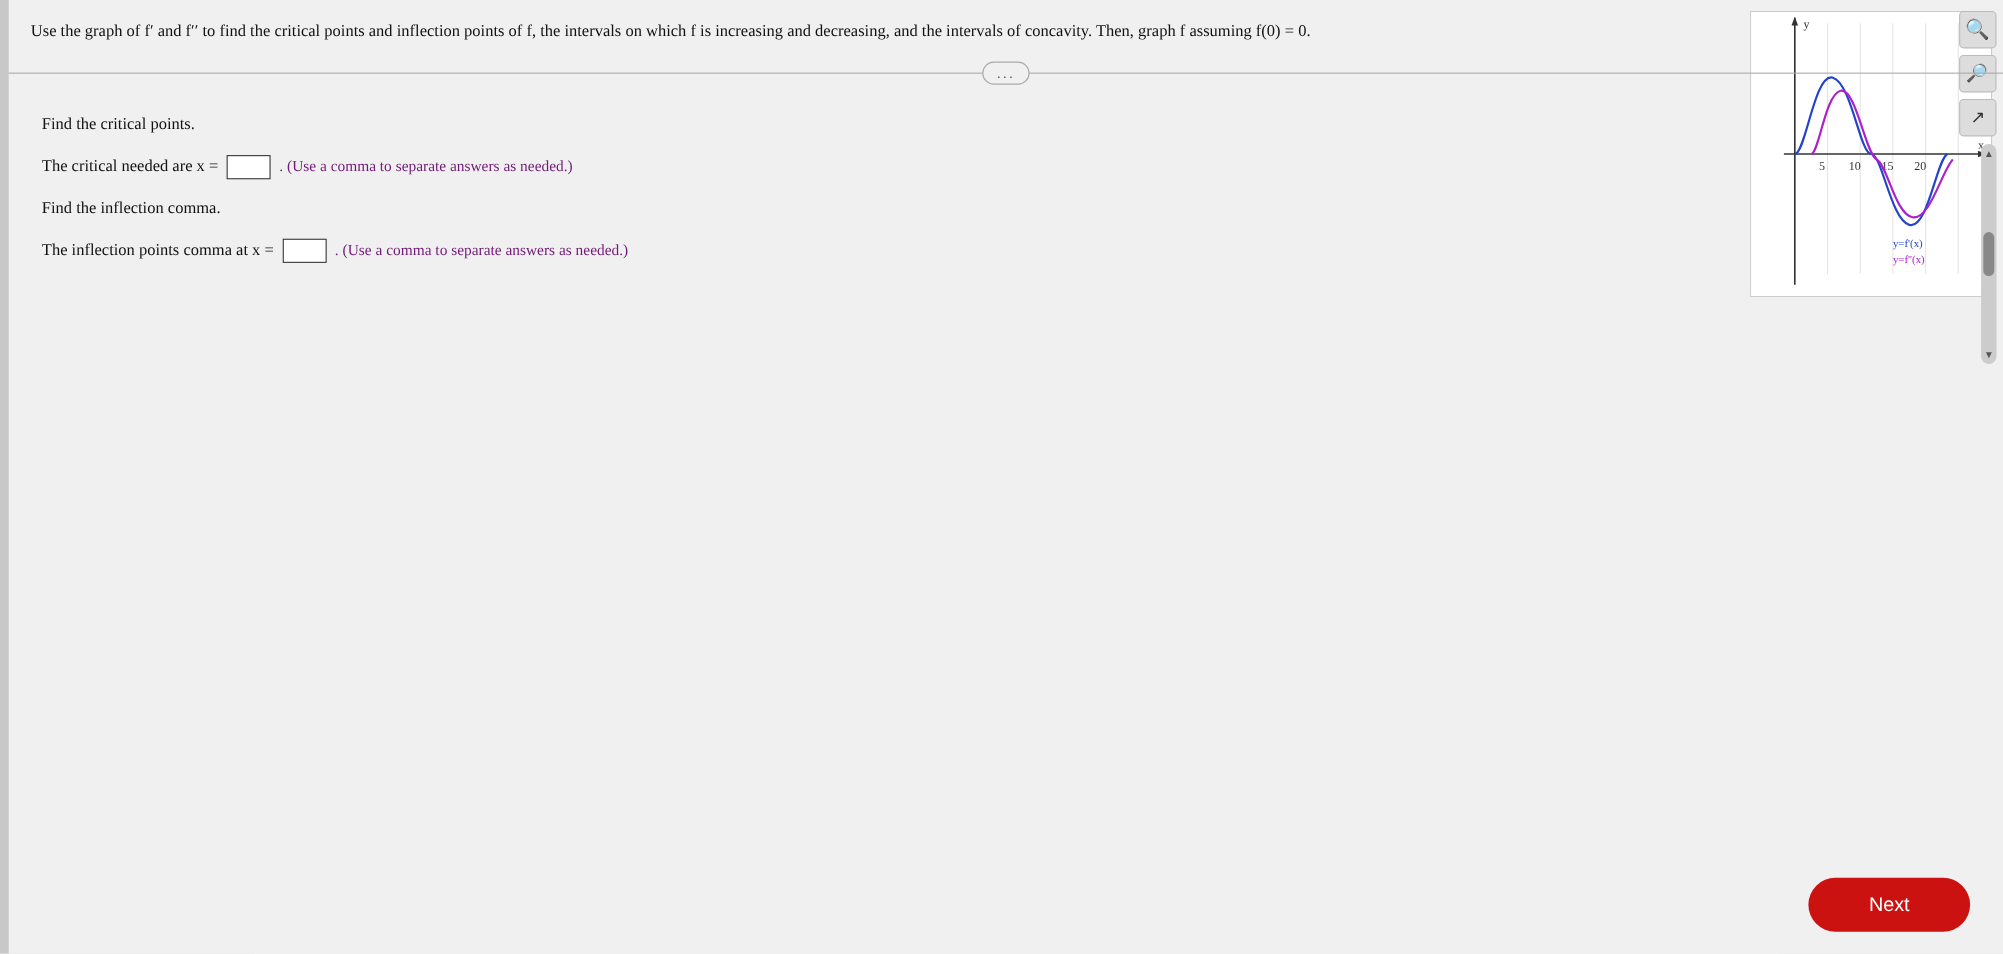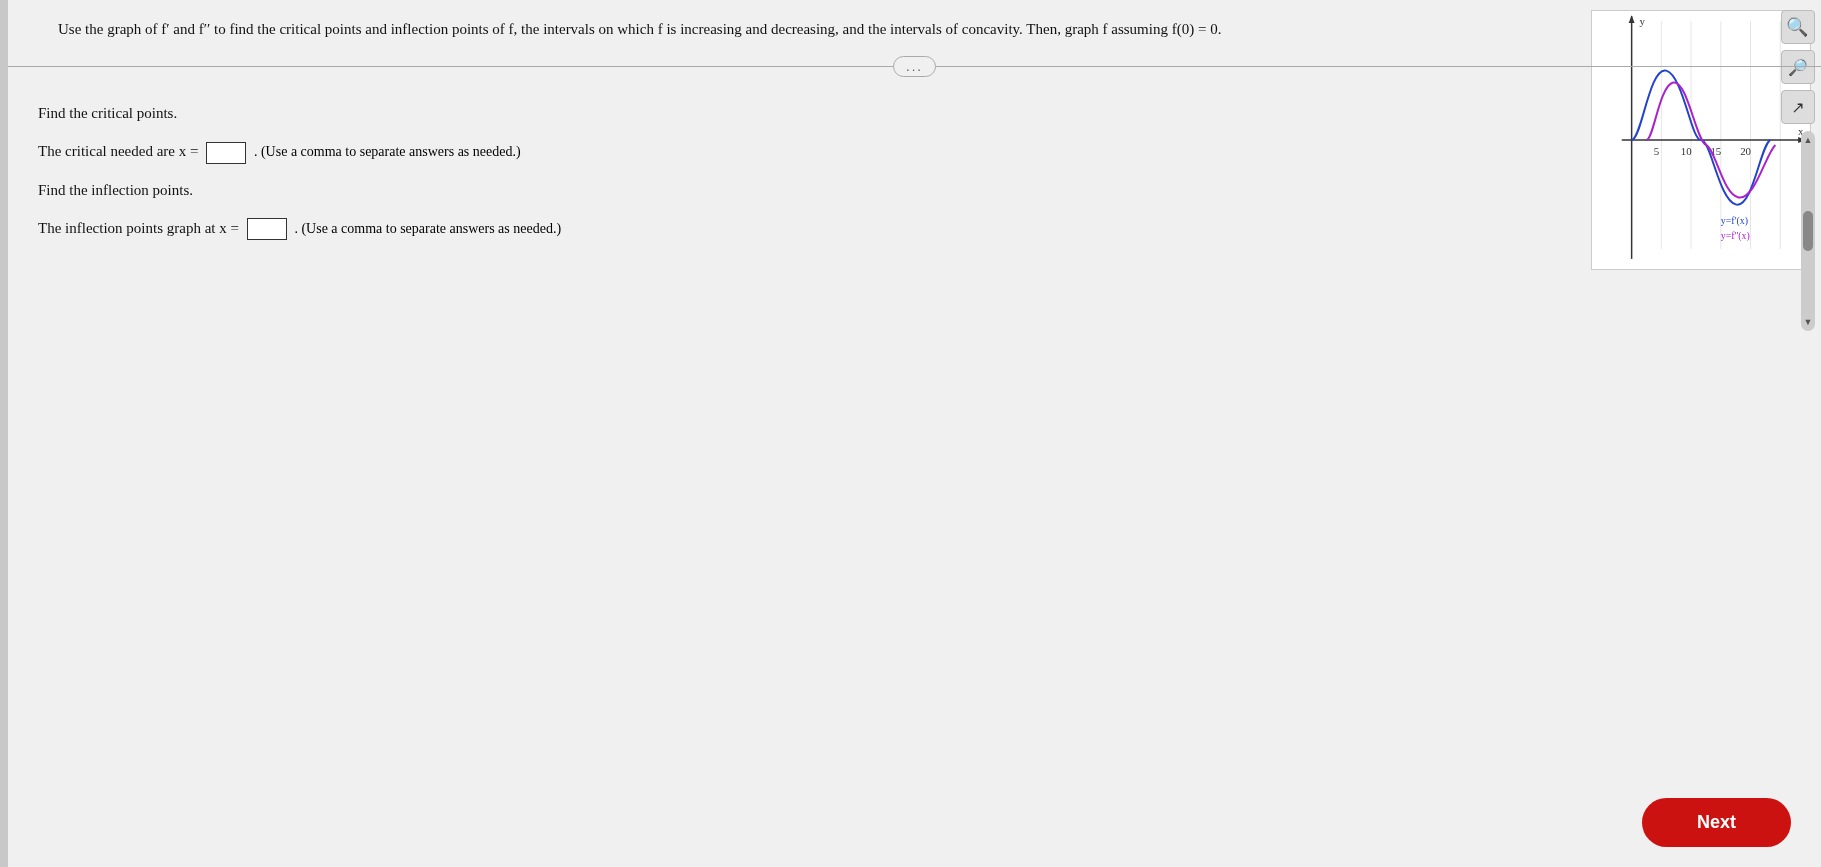--- a/index.html
+++ b/index.html
@@ -28,24 +28,23 @@
 
     .content-area {
       flex: 1;
       background: #f0f0f0;
       position: relative;
       display: flex;
       flex-direction: column;
     }
 
     .top-section {
-      padding: 18px 20px 10px 3px;
+      padding: 18px 20px 10px 20px;
       position: relative;
       flex-shrink: 0;
-      margin-left: 47px;
     }
 
     .question-text {
       font-size: 15px;
       line-height: 1.55;
       color: #111;
       max-width: 1250px;
     }
 
     .graph-container {
@@ -120,35 +119,35 @@
       display: inline-block;
       width: 40px;
       height: 22px;
       border: 1px solid #333;
       vertical-align: middle;
       background: white;
       margin: 0 4px;
     }
 
     .hint-text {
-      color: #000000;
+      color: #701a75;
       font-size: 14px;
     }
 
     .next-btn {
       position: absolute;
       bottom: 20px;
       right: 30px;
       background: #cc1111;
       color: white;
       border: none;
       border-radius: 30px;
       padding: 14px 55px;
       font-size: 18px;
-      font-weight: bold;
+      font-weight: normal;
       cursor: pointer;
       font-family: Arial, sans-serif;
     }
   </style>
 </head>
 <body>
 
 <div class="main-container">
   <div class="left-bar"></div>
 
@@ -213,25 +212,25 @@
         <span>Find the critical points.</span>
       </div>
 
       <div class="question-part">
         <span>The critical needed are x = </span>
         <span class="answer-input"></span>
         <span class="hint-text">. (Use a comma to separate answers as needed.)</span>
       </div>
 
       <div class="question-part">
-        <span>Find the inflection points.</span>
-      </div>
-
-      <div class="question-part">
-        <span>The inflection points graph at x = </span>
+        <span>Find the inflection comma.</span>
+      </div>
+
+      <div class="question-part">
+        <span>The inflection points comma at x = </span>
         <span class="answer-input"></span>
         <span class="hint-text">. (Use a comma to separate answers as needed.)</span>
       </div>
 
 
 
       <button class="next-btn">Next</button>
 
       <div style="position:absolute; right:6px; top:50px; width:14px; height:200px; background:#ccc; border-radius:7px; display:flex; flex-direction:column; justify-content:space-between; align-items:center; padding:4px 0;">
         <span style="font-size:9px; color:#555;">▲</span>

